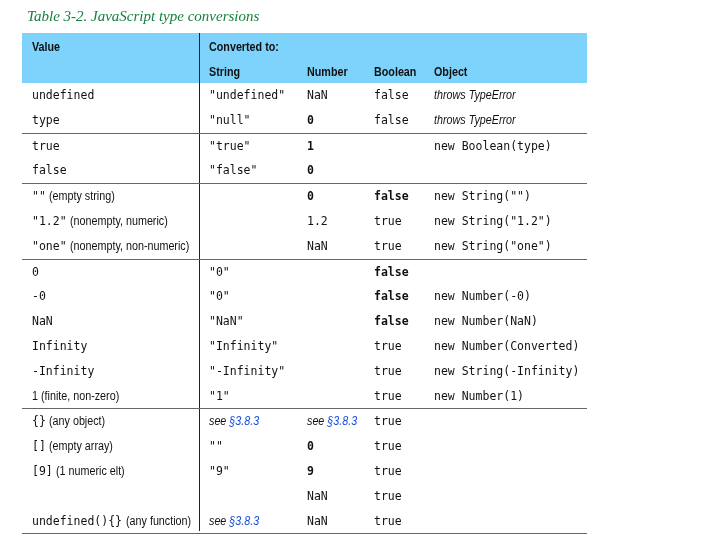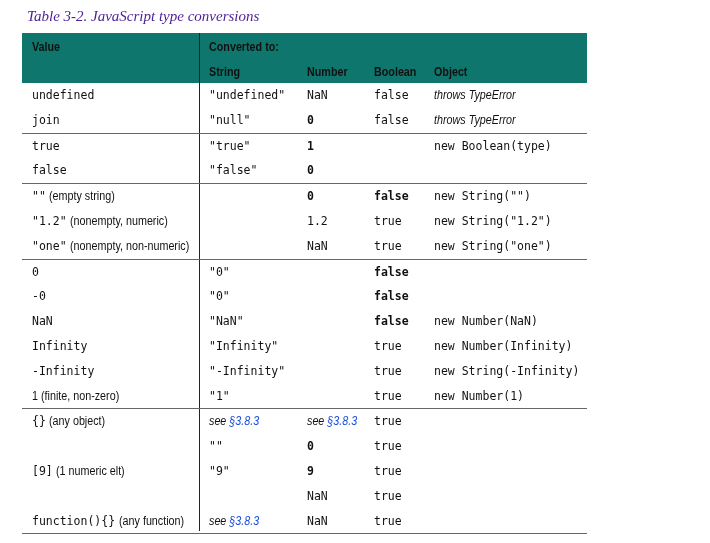--- a/index.html
+++ b/index.html
@@ -1,19 +1,19 @@
 <!DOCTYPE html>
 <html><head>
   <meta charset="utf-8">
   <style>
     html, body { margin: 0; padding: 0; background: #ffffff; }
     body { width: 710px; height: 543px; position: relative; overflow: hidden; font-family: "Liberation Sans", sans-serif; color: #111; }
-    .caption { position: absolute; left: 27px; top: 8px; font-family: "Liberation Serif", serif; font-style: italic; font-size: 15px; color: #4c1d95; }
+    .caption { position: absolute; left: 27px; top: 8px; font-family: "Liberation Serif", serif; font-style: italic; font-size: 15px; color: #15803d; }
     .table { position: absolute; left: 22px; top: 33px; width: 565px; }
-    .hdr { background: #0f766e; height: 50px; position: relative; }
+    .hdr { background: #7dd3fc; height: 50px; position: relative; }
     .hdr span { position: absolute; font-family: "Liberation Sans", sans-serif; font-weight: bold; font-size: 12.5px; color: #111; transform: scaleX(0.86); transform-origin: left center; }
     .vline { position: absolute; left: 177px; top: 0; width: 1.2px; background: #222; height: 498px; }
     .row { position: relative; height: 24.8px; text-align: right; }
     .row.sep { border-bottom: 1.5px solid #666; }
     .cell { position: absolute; top: 0; line-height: 24.8px; font-size: 12.5px; white-space: nowrap; }
     .mono { font-family: "DejaVu Sans Mono", monospace; font-size: 11.5px; }
     .bold { font-weight: bold; }
     .cond { font-family: "Liberation Sans Narrow", "Liberation Sans", sans-serif; transform: scaleX(0.86); transform-origin: left center; display: inline-block; }
     .ital { font-style: italic; }
     .link { color: #1a4fd6; }
@@ -42,21 +42,21 @@
 
   <div class="row">
     <div class="cell c0 mono">undefined</div>
     <div class="cell c1 mono">"undefined"</div>
     <div class="cell c2 mono">NaN</div>
     <div class="cell c3 mono">false</div>
     <div class="cell c4"><span class="cond ital sans">throws TypeError</span></div>
   </div>
 
   <div class="row sep">
-    <div class="cell c0 mono">join</div>
+    <div class="cell c0 mono">type</div>
     <div class="cell c1 mono">"null"</div>
     <div class="cell c2 mono bold">0</div>
     <div class="cell c3 mono">false</div>
     <div class="cell c4"><span class="cond ital sans">throws TypeError</span></div>
   </div>
 
   <div class="row">
     <div class="cell c0 mono">true</div>
     <div class="cell c1 mono">"true"</div>
     <div class="cell c2 mono bold">1</div>
@@ -100,36 +100,37 @@
     <div class="cell c1 mono">"0"</div>
     <div class="cell c2 mono"></div>
     <div class="cell c3 mono bold">false</div>
   </div>
 
   <div class="row">
     <div class="cell c0 mono">-0</div>
     <div class="cell c1 mono">"0"</div>
     <div class="cell c2 mono"></div>
     <div class="cell c3 mono bold">false</div>
+    <div class="cell c4 mono">new Number(-0)</div>
   </div>
 
   <div class="row">
     <div class="cell c0 mono">NaN</div>
     <div class="cell c1 mono">"NaN"</div>
     <div class="cell c2 mono"></div>
     <div class="cell c3 mono bold">false</div>
     <div class="cell c4 mono">new Number(NaN)</div>
   </div>
 
   <div class="row">
     <div class="cell c0 mono">Infinity</div>
     <div class="cell c1 mono">"Infinity"</div>
     <div class="cell c2 mono"></div>
     <div class="cell c3 mono">true</div>
-    <div class="cell c4 mono">new Number(Infinity)</div>
+    <div class="cell c4 mono">new Number(Converted)</div>
   </div>
 
   <div class="row">
     <div class="cell c0 mono">-Infinity</div>
     <div class="cell c1 mono">"-Infinity"</div>
     <div class="cell c2 mono"></div>
     <div class="cell c3 mono">true</div>
     <div class="cell c4 mono">new String(-Infinity)</div>
   </div>
 
@@ -143,20 +144,21 @@
 
   <div class="row">
     <div class="cell c0"><span class="mono">{}</span> <span class="cond sans">(any object)</span></div>
     <div class="cell c1"><span class="cond ital sans"><span>see</span> <span class="link">§3.8.3</span></span></div>
     <div class="cell c2"><span class="cond ital sans"><span>see</span> <span class="link">§3.8.3</span></span></div>
     <div class="cell c3 mono">true</div>
     <div class="cell c4 mono"></div>
   </div>
 
   <div class="row">
+    <div class="cell c0"><span class="mono">[]</span> <span class="cond sans">(empty array)</span></div>
     <div class="cell c1 mono">""</div>
     <div class="cell c2 mono bold">0</div>
     <div class="cell c3 mono">true</div>
     <div class="cell c4 mono"></div>
   </div>
 
   <div class="row">
     <div class="cell c0"><span class="mono">[9]</span> <span class="cond sans">(1 numeric elt)</span></div>
     <div class="cell c1 mono">"9"</div>
     <div class="cell c2 mono bold">9</div>
@@ -164,19 +166,19 @@
     <div class="cell c4 mono"></div>
   </div>
 
   <div class="row">
     <div class="cell c2 mono">NaN</div>
     <div class="cell c3 mono">true</div>
     <div class="cell c4 mono"></div>
   </div>
 
   <div class="row sep">
-    <div class="cell c0"><span class="mono">function(){}</span> <span class="cond sans">(any function)</span></div>
+    <div class="cell c0"><span class="mono">undefined(){}</span> <span class="cond sans">(any function)</span></div>
     <div class="cell c1"><span class="cond ital sans"><span>see</span> <span class="link">§3.8.3</span></span></div>
     <div class="cell c2 mono">NaN</div>
     <div class="cell c3 mono">true</div>
     <div class="cell c4 mono"></div>
   </div>
 </div>
 
 </body></html>

